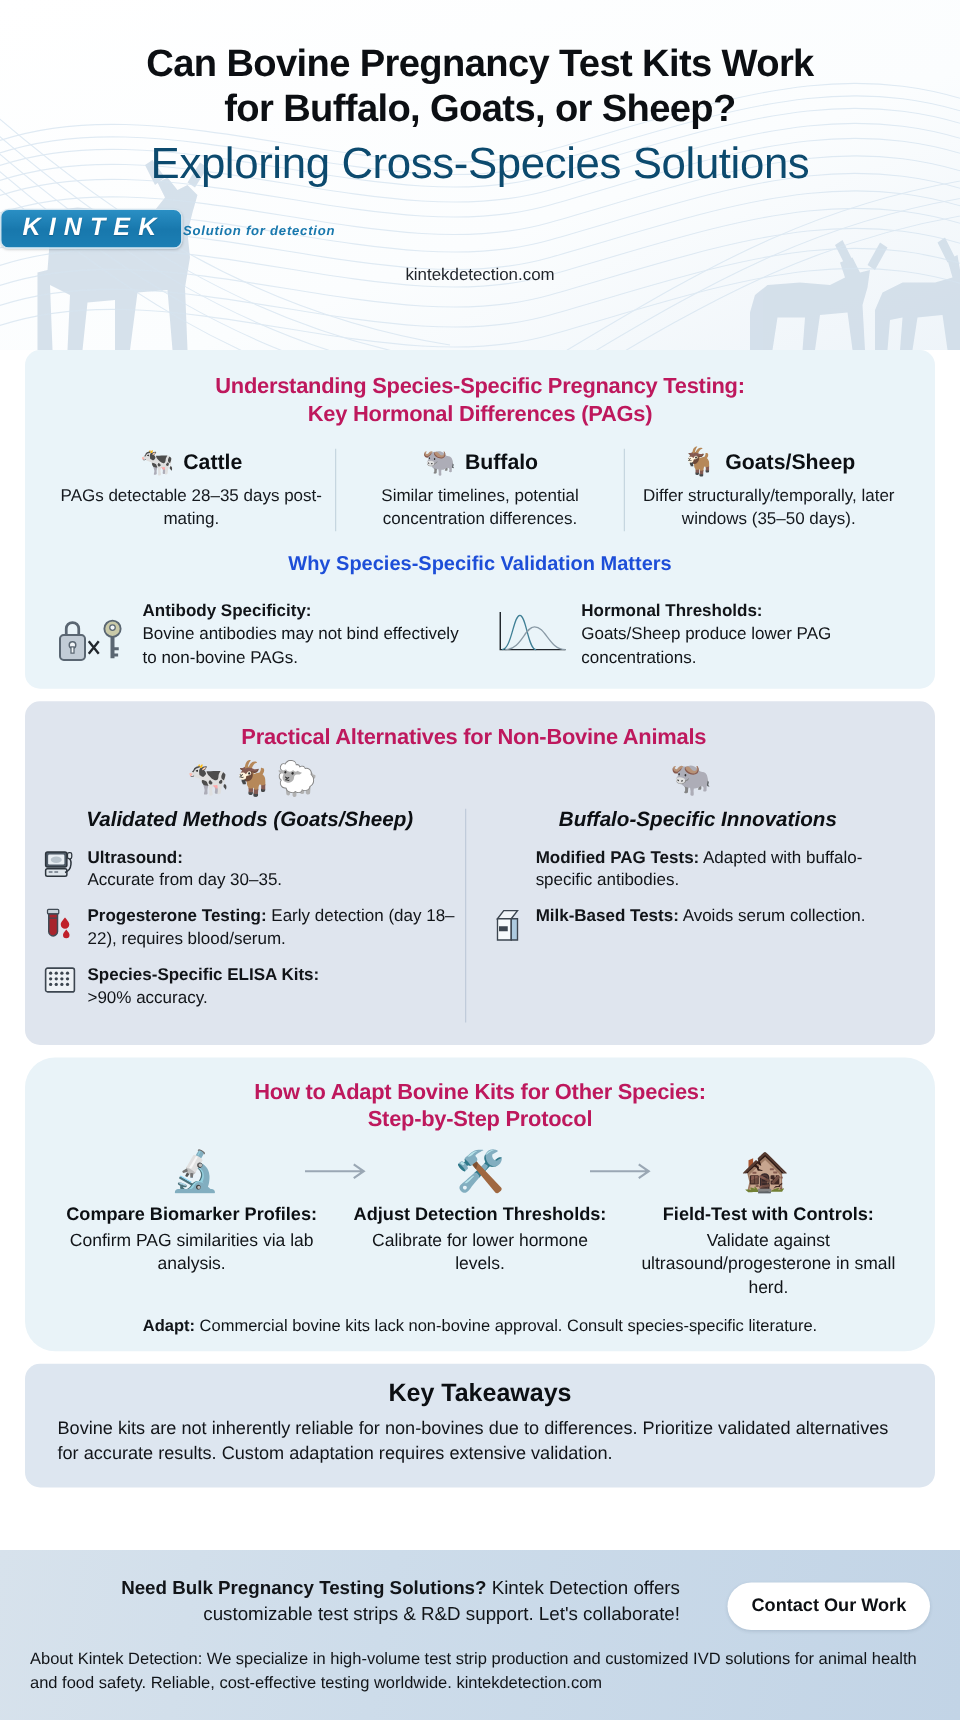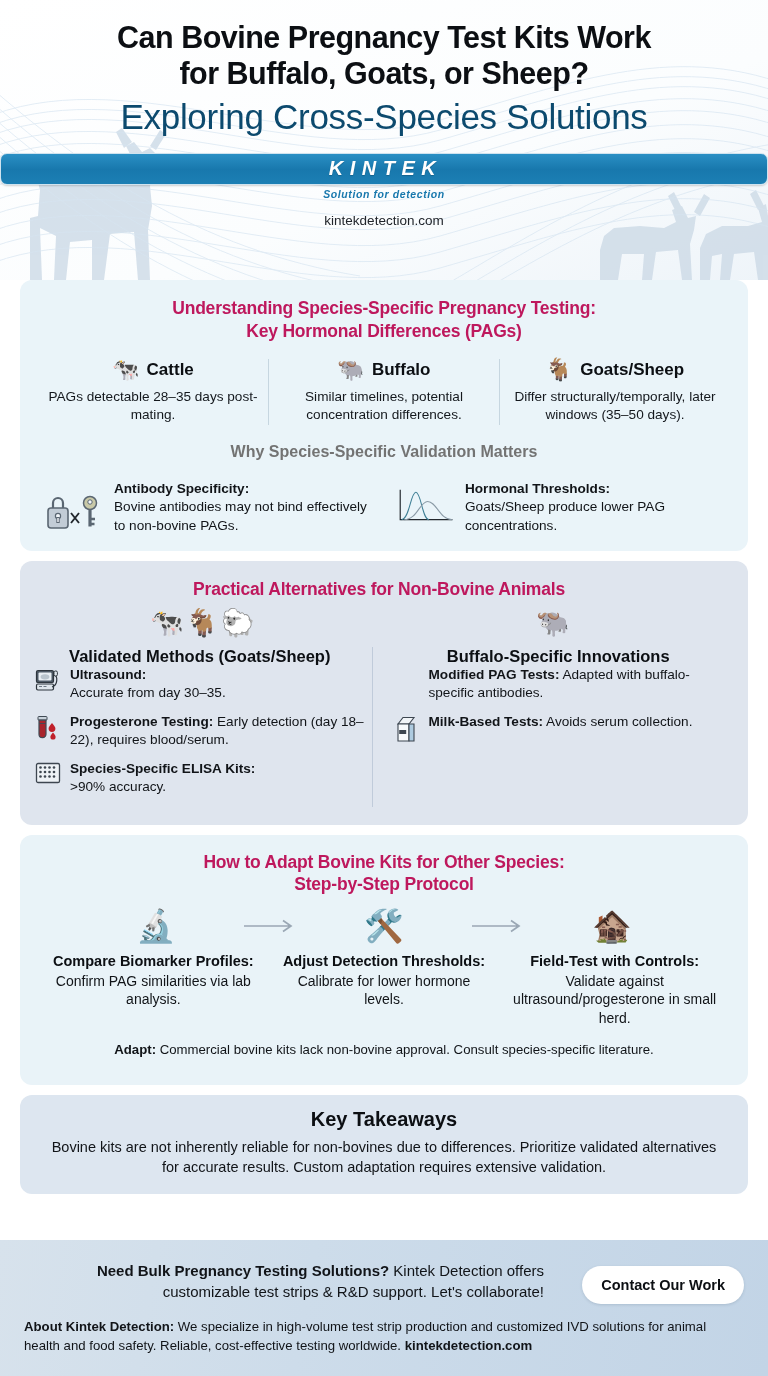--- a/index.html
+++ b/index.html
@@ -22,38 +22,38 @@
   .header {
     position: relative;
     height: 280px;
     overflow: hidden;
     background: #ffffff;
   }
   .header-waves { position: absolute; inset: 0; z-index: 0; }
   .header-inner {
     position: relative;
     z-index: 3;
-    padding-top: 20px;
+    padding-top: 34px;
     text-align: center;
   }
   .title-main {
     font-size: 30.5px;
     font-weight: 700;
     letter-spacing: -0.5px;
     line-height: 1.17;
     color: #0c0f13;
   }
   .title-sub {
     font-size: 35px;
     font-weight: 400;
     color: #0c4a6e;
     margin-top: 6px;
     letter-spacing: -0.3px;
   }
-  .logo-wrap { margin-top: 16px; display: flex; flex-direction: column; }
+  .logo-wrap { margin-top: 16px; display: flex; flex-direction: row; align-items: center; }
   .logo-box {
     background: linear-gradient(180deg, #2a8fc4 0%, #1878ad 52%, #1c7fb4 100%);
     border-radius: 7px;
     padding: 3px 14px 4px 14px;
     border: 1.5px solid #cfe3ef;
     box-shadow: 0 1px 2px rgba(0,0,0,.18);
     position: relative;
   }
   .logo-text {
     color: #ffffff;
@@ -105,58 +105,58 @@
   }
   .s1-emoji { font-size: 22px; line-height: 1; }
   .s1-name { font-weight: 700; font-size: 17px; color: #0c0f13; }
   .s1-desc { font-size: 13.6px; line-height: 1.38; color: #14181d; }
 
   .s1-sub {
     text-align: center;
     font-weight: 700;
     font-size: 16px;
     margin-top: 18px;
-    color: #737373;
+    color: #1d4ed8;
   }
   .s1-reasons { display: flex; margin-top: 13px; gap: 10px; }
   .s1-reason { flex: 1; display: flex; align-items: flex-end; gap: 10px; padding-left: 6px; }
   .reason-icon { flex: 0 0 auto; width: 60px; display: flex; align-items: center; justify-content: center; padding-top: 3px; }
   .reason-txt { font-size: 13.6px; line-height: 1.36; }
   .reason-txt b { font-weight: 700; display: block; }
 
   
   .s2 { padding: 17px 18px 18px 8px; }
   .s2-animals { display: flex; margin-top: 9px; }
   .s2-animals > div { flex: 1; text-align: center; font-size: 27px; line-height: 1; letter-spacing: 2px; }
   .s2-cols { display: flex; margin-top: 10px; }
   .s2-col { flex: 1; padding: 0 6px; }
   .s2-col + .s2-col { border-left: 1px solid #c0cbda; padding-left: 20px; }
-  .s2-colhead { text-align: center; font-weight: 700; font-size: 16.5px; color: #0c0f13; }
+  .s2-colhead { text-align: center; font-weight: 700; font-size: 16.5px; margin-bottom: 11px; color: #0c0f13; font-style: italic; }
   .s2-item { display: flex; align-items: flex-start; gap: 9px; margin-bottom: 10px; }
   .s2-ico { flex: 0 0 auto; width: 27px; display: flex; justify-content: center; padding-top: 2px; }
   .s2-txt { font-size: 13.6px; line-height: 1.36; }
   .s2-txt b { font-weight: 700; }
   .s2-txt .blk { display: block; font-weight: 700; }
 
   
-  .s3 { padding: 16px 18px 28px 18px; }
+  .s3 { padding: 16px 18px 13px 18px; border-radius: 24px; }
   .s3-icons { display: flex; align-items: center; justify-content: center; margin-top: 14px; gap: 0; }
   .s3-ico { width: 150px; text-align: center; font-size: 32px; line-height: 1; }
   .s3-arrow { width: 78px; display: flex; justify-content: center; align-items: center; }
   .s3-steps { display: flex; margin-top: 10px; }
   .s3-step { flex: 1; text-align: center; padding: 0 10px; }
   .s3-step-title { font-weight: 700; font-size: 14.5px; line-height: 1.28; color: #0c0f13; }
   .s3-step-desc { font-size: 14px; line-height: 1.32; margin-top: 1px; }
   .s3-note { text-align: center; font-size: 13.2px; margin-top: 15px; }
   .s3-note b { font-weight: 700; }
 
   
   .s4 { padding: 13px 26px 16px 26px; border-radius: 12px; }
   .s4-title { text-align: center; font-weight: 700; font-size: 20px; color: #0c0f13; }
-  .s4-body { text-align: center; font-size: 14.5px; line-height: 1.4; margin-top: 6px; }
+  .s4-body { font-size: 14.5px; line-height: 1.4; margin-top: 6px; }
 
   
   .footer {
     position: absolute;
     left: 0; right: 0; bottom: 0;
     height: 136px;
     background: linear-gradient(100deg, #d7e2ec 0%, #cddcea 40%, #c2d4e6 100%);
     padding: 20px 24px 0 24px;
   }
   .footer-top { display: flex; align-items: flex-start; justify-content: space-between; gap: 16px; }
@@ -170,21 +170,21 @@
     font-family: "Liberation Sans", sans-serif;
     font-size: 14.5px;
     font-weight: 700;
     color: #0c0f13;
     white-space: nowrap;
     cursor: pointer;
     box-shadow: 0 1px 3px rgba(40,60,90,.16);
     margin-top: 6px;
   }
   .footer-about { font-size: 13.2px; line-height: 1.42; margin-top: 14px; }
-  .footer-about b { font-weight: 700; margin-top: 48px; }
+  .footer-about b { font-weight: 400; margin-top: 48px; }
 </style>
 </head>
 <body>
 
 <div class="page">
 
   <div class="header">
     <svg class="header-waves" width="768" height="280" viewBox="0 0 768 280">
       <defs>
         <linearGradient id="hdrbg" x1="0" y1="0" x2="1" y2="1">

